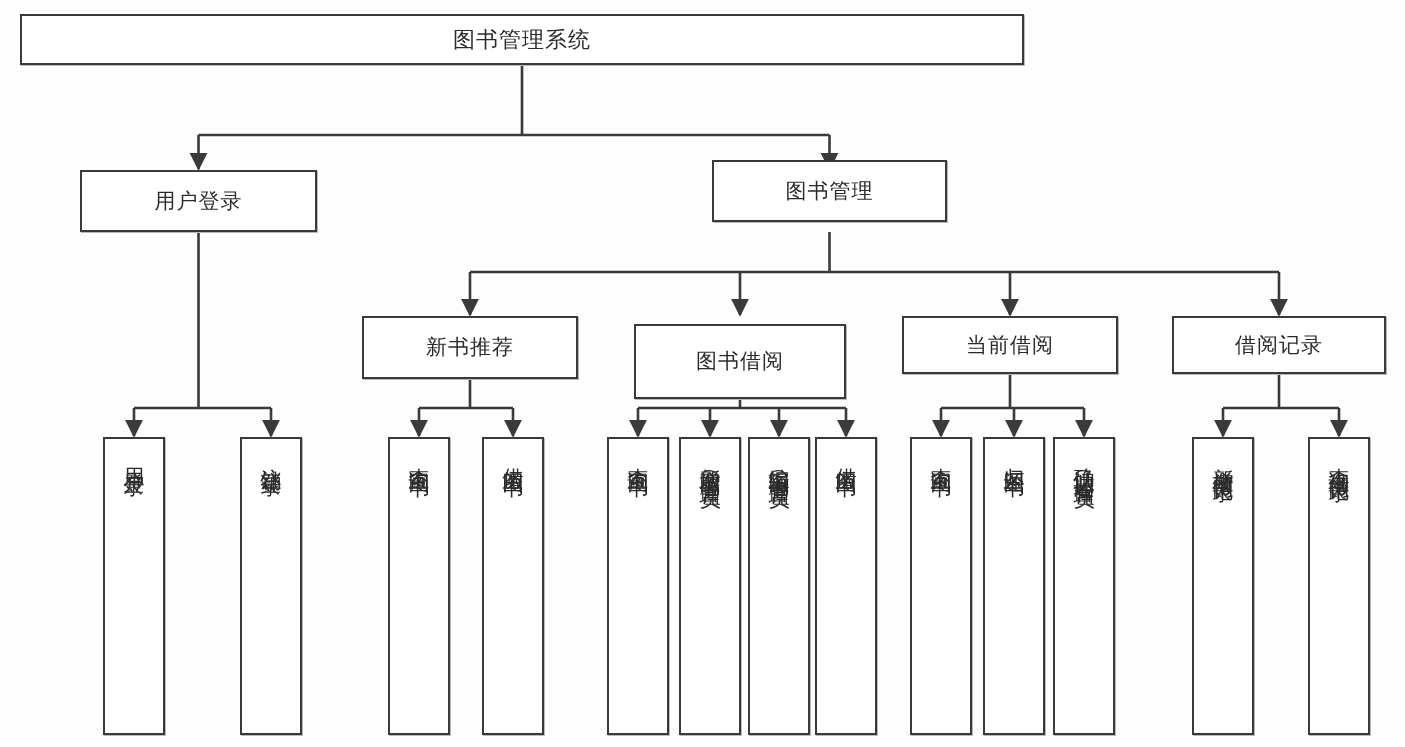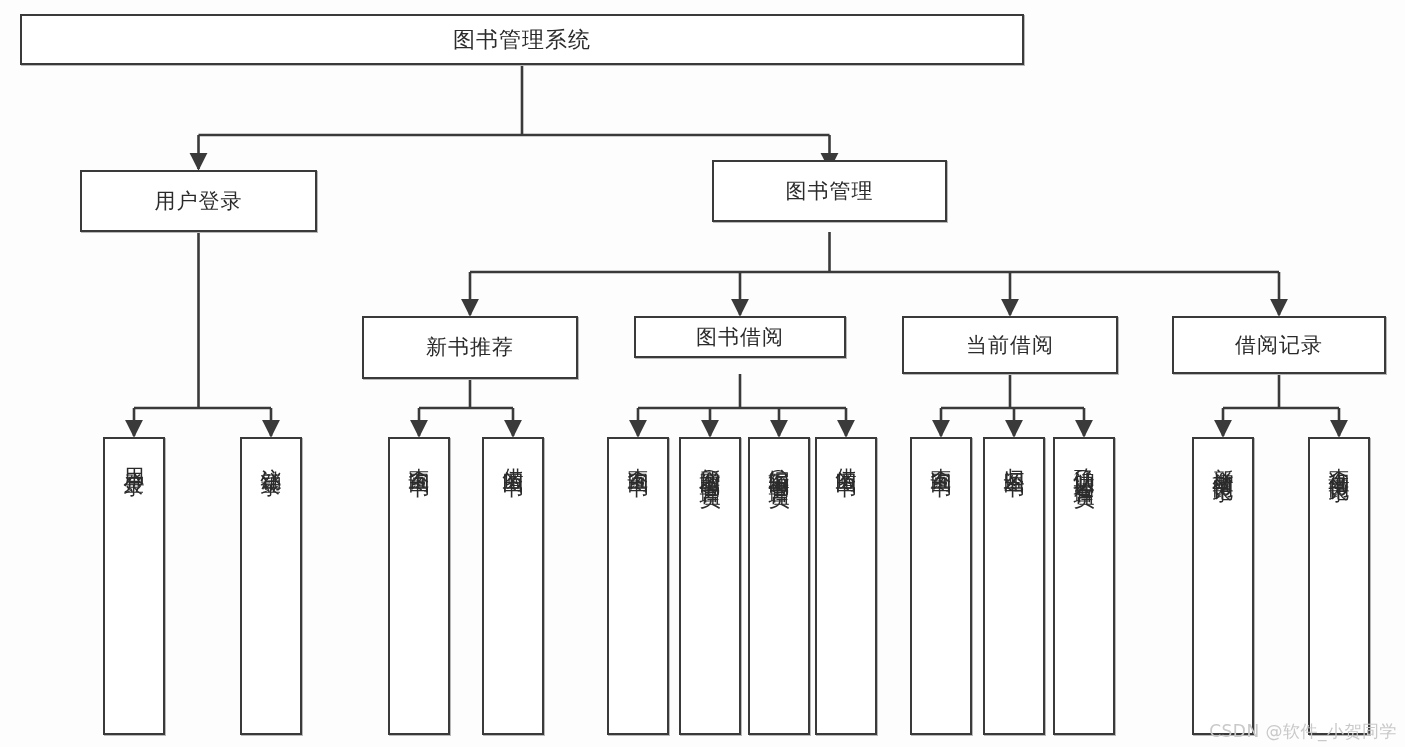--- a/index.html
+++ b/index.html
@@ -103,21 +103,21 @@
       </div>
       <div class="node lvl2" id="node-user-login" style="left: 80px; top: 170px; width: 237px; height: 62px;">
         <span class="lbl">用户登录</span>
       </div>
       <div class="node lvl2" id="node-book-manage" style="left: 712px; top: 160px; width: 235px; height: 62px;">
         <span class="lbl">图书管理</span>
       </div>
       <div class="node lvl3" id="node-new-book-recommend" style="left: 362px; top: 316px; width: 216px; height: 63px;">
         <span class="lbl">新书推荐</span>
       </div>
-      <div class="node lvl3" id="node-book-borrow" style="left: 634px; top: 316px; width: 212px; height: 42px; font-family: Liberation Serif, serif;">
+      <div class="node lvl3" id="node-book-borrow" style="left: 634px; top: 324px; width: 212px; height: 75px; font-family: Liberation Serif, serif;">
         <span class="lbl">图书借阅</span>
       </div>
       <div class="node lvl3" id="node-current-borrow" style="left: 902px; top: 316px; width: 216px; height: 58px;">
         <span class="lbl">当前借阅</span>
       </div>
       <div class="node lvl3" id="node-borrow-record" style="left: 1172px; top: 316px; width: 214px; height: 58px; align-items: center;">
         <span class="lbl">借阅记录</span>
       </div>
       <div class="node leaf" id="node-leaf-user-login" style="left: 103px; top: 437px; width: 62px; height: 298px;">
         <span class="lbl">用户登录</span>
@@ -152,14 +152,13 @@
       <div class="node leaf tall" id="node-leaf-confirm-return" style="left: 1053px; top: 437px; width: 62px; height: 298px;">
         <span class="lbl">确认归还（管理员）</span>
       </div>
       <div class="node leaf" id="node-leaf-add-record" style="left: 1192px; top: 437px; width: 62px; height: 298px;">
         <span class="lbl">新增借阅记录</span>
       </div>
       <div class="node leaf" id="node-leaf-query-record" style="left: 1308px; top: 437px; width: 62px; height: 298px;">
         <span class="lbl">查询借阅记录</span>
       </div>
     </div>
-  <div id="watermark">CSDN @软件_小贺同学</div>
 </div>
 
 </body></html>

